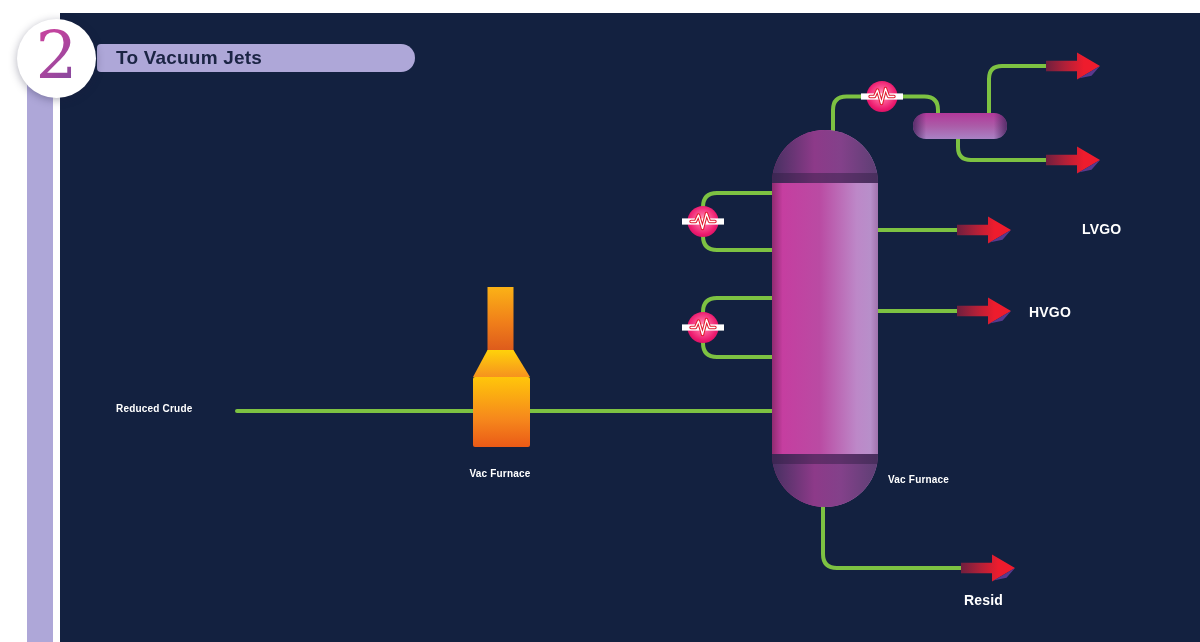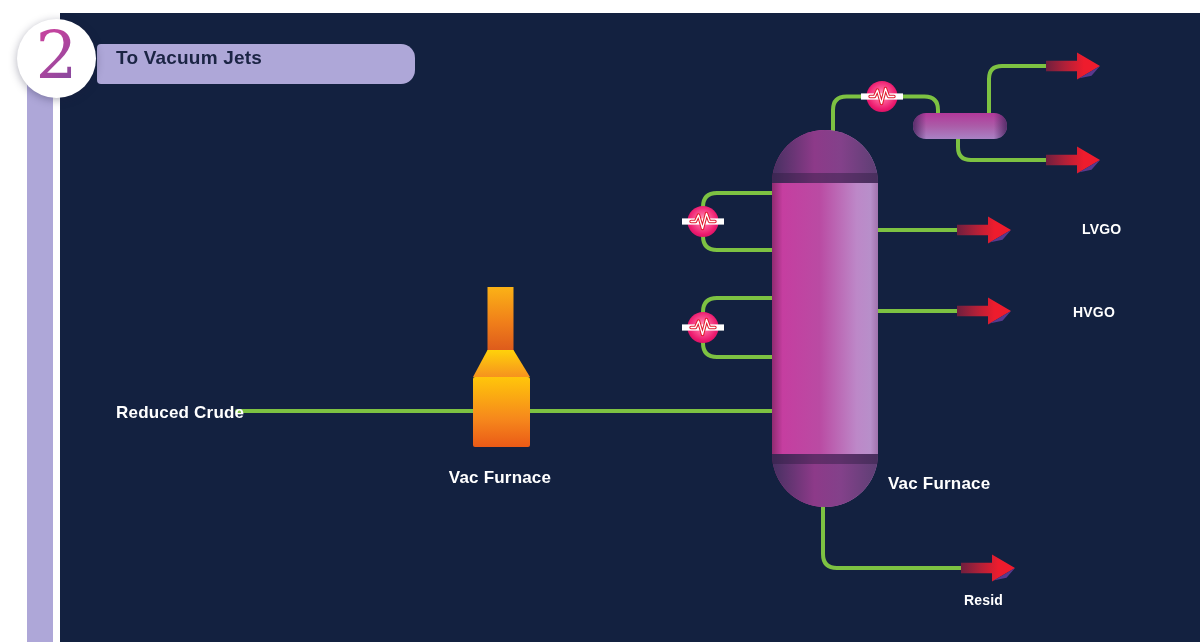--- a/index.html
+++ b/index.html
@@ -10,21 +10,21 @@
   }
   .panel{
     position:absolute;left:60px;top:13px;right:0;bottom:0;
     background:var(--panel-bg,#132140);
   }
   .stripe{
     position:absolute;left:27px;top:58px;width:26px;bottom:0;
     background:var(--lavender,#aea7d8);
   }
   .banner{
-    position:absolute;left:97px;top:44px;width:318px;height:40px;
+    position:absolute;left:97px;top:44px;width:318px;height:28px;
     background:var(--lavender,#aea7d8);
     border-radius:4px 14px 14px 4px;
     z-index:3;
   }
   .banner span{
     display:block;padding-left:19px;line-height:28px;
     font-size:19px;font-weight:700;letter-spacing:.2px;
     color:var(--banner-text,#1b2444);
   }
   .badge{
@@ -37,21 +37,21 @@
     font-family:"DejaVu Serif", serif;font-weight:400;
     font-size:66px;line-height:1;
     background:linear-gradient(135deg,var(--number-start,#c2439e) 25%,var(--number-end,#7e4a9e) 95%);
     -webkit-background-clip:text;background-clip:text;
     -webkit-text-fill-color:transparent;color:transparent;
     transform:translateY(-3px);
   }
   svg.diagram{position:absolute;left:0;top:0;width:1200px;height:642px;z-index:2;}
   .lbl{
     position:absolute;z-index:5;color:var(--label-text,#ffffff);
-    font-weight:700;font-size:17px;letter-spacing:.2px;white-space:nowrap;
+    font-weight:700;font-size:10px;letter-spacing:.2px;white-space:nowrap;
   }
   .lbl.big{font-size:14px;}
   .lbl.center{text-align:center;}
 </style>
 </head>
 <body>
 
 <div class="panel"></div>
 <div class="stripe"></div>
 
@@ -172,14 +172,14 @@
     <use href="#hx" transform="translate(882,96.5)"></use>
     <use href="#hx" transform="translate(703,221.5)"></use>
     <use href="#hx" transform="translate(703,327.5)"></use>
   </g>
 </svg>
 
 <div class="lbl" style="left:116px;top:403px;">Reduced Crude</div>
 <div class="lbl center" style="left:440px;top:460px;width:120px;margin-top:8px;">Vac Furnace</div>
 <div class="lbl" style="left:888px;top:474px;">Vac Furnace</div>
 <div class="lbl big" style="left:1082px;top:221px;">LVGO</div>
-<div class="lbl big" style="left:1029px;top:304px;margin-left:44px;">HVGO</div>
+<div class="lbl big" style="left:1029px;top:304px;">HVGO</div>
 <div class="lbl big" style="left:964px;top:592px;text-align:center;">Resid</div>
 
 </body></html>

